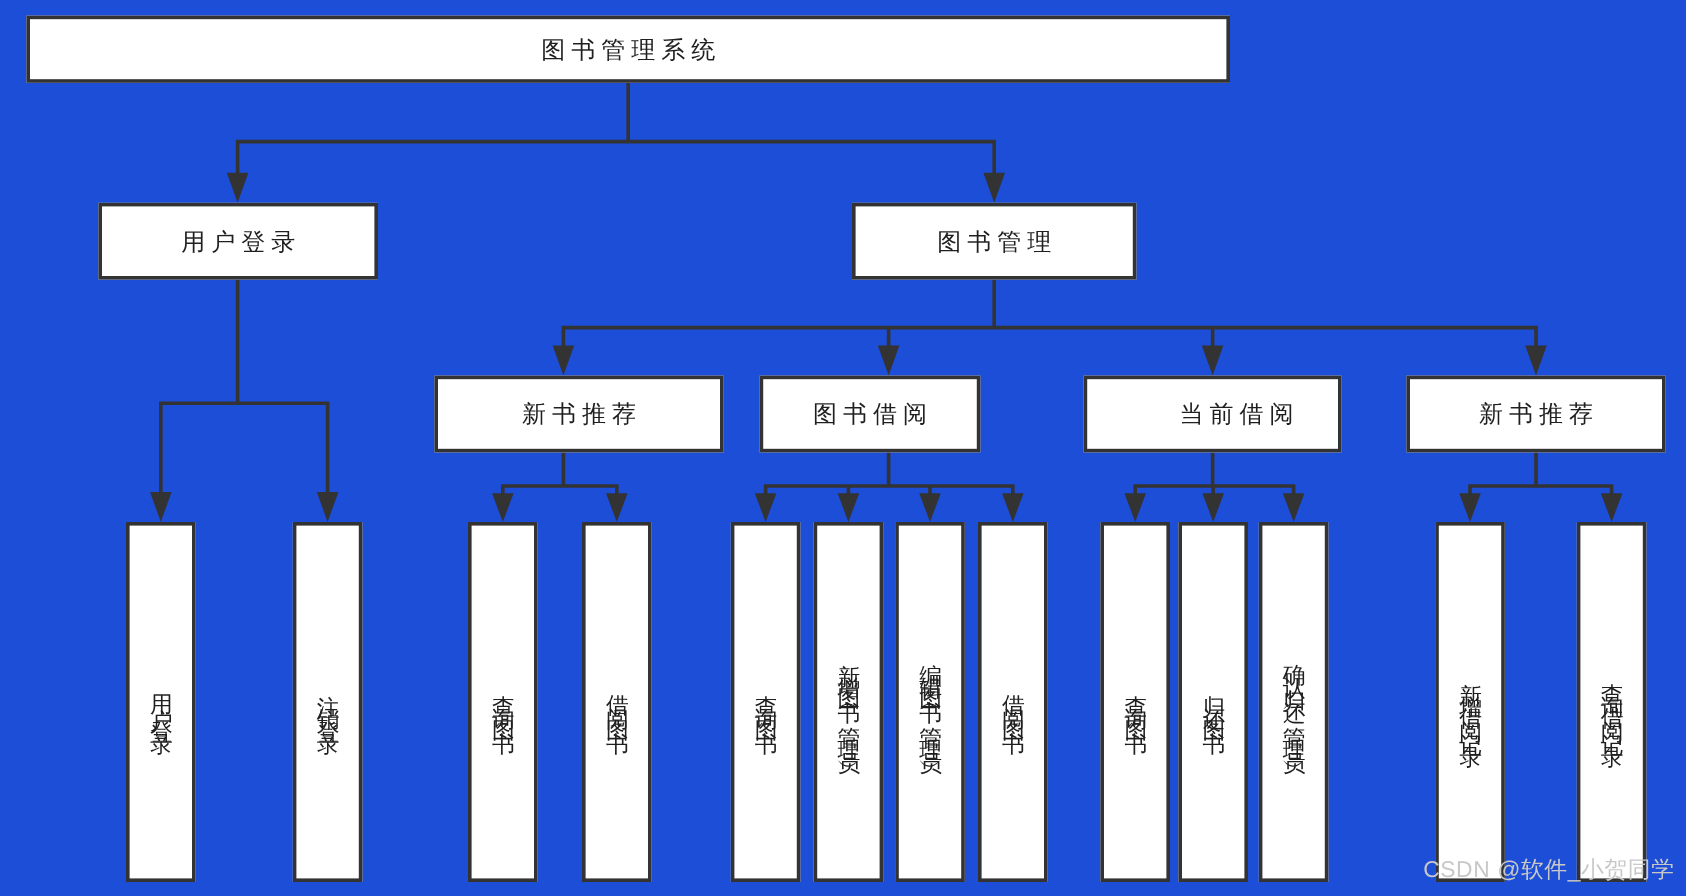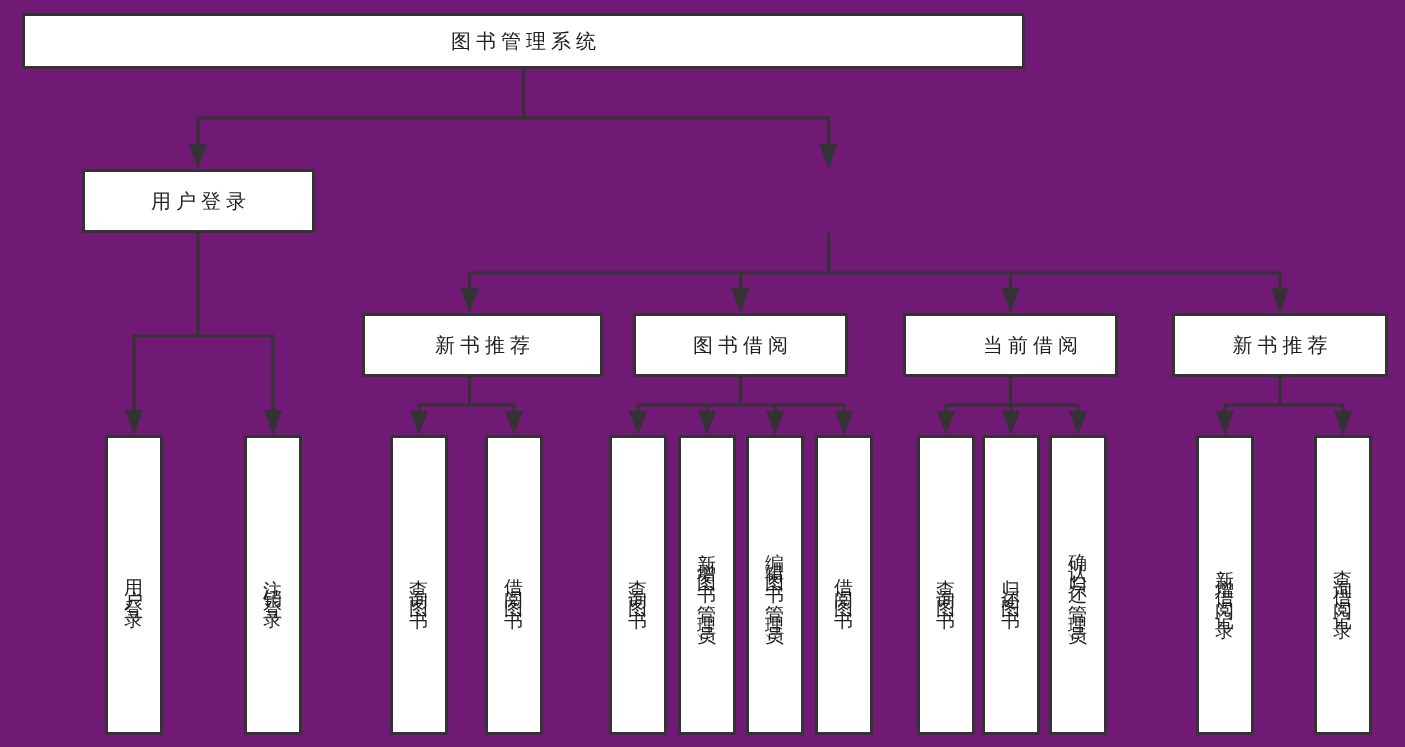--- a/index.html
+++ b/index.html
@@ -1,20 +1,20 @@
 <!DOCTYPE html>
 <html><head>
 <meta charset="utf-8">
 <style>
   html, body { margin: 0; padding: 0; background: #ffffff; }
   .canvas {
     position: relative;
     width: 1405px;
     height: 747px;
-    background: #701a75;
+    background: #1d4ed8;
     overflow: hidden;
     font-family: "Liberation Sans", sans-serif;
   }
   .connectors {
     position: absolute;
     left: 0; top: 0;
     width: 1405px; height: 747px;
     pointer-events: none;
   }
   .node {
@@ -118,25 +118,28 @@
     </g>
   </svg>
 
   <div class="node hnode root-node">
     <span>图书管理系统</span>
   </div>
 
   <div class="node hnode lvl2" style="left:82px; width:233px;">
     <span>用户登录</span>
   </div>
+  <div class="node hnode lvl2" style="left:710px; width:237px;">
+    <span>图书管理</span>
+  </div>
 
   <div class="node hnode lvl3" style="left:362px; width:241px;">
     <span>新书推荐</span>
   </div>
-  <div class="node hnode lvl3" style="left:633px; width:215px;">
+  <div class="node hnode lvl3" style="left:633px; width:184px;">
     <span>图书借阅</span>
   </div>
   <div class="node hnode lvl3" style="left:903px; width:215px;padding-left:40px;">
     <span>当前借阅</span>
   </div>
   <div class="node hnode lvl3" style="left:1172px; width:216px;">
     <span>新书推荐</span>
   </div>
 
   <div class="node leaf" style="left:105px;">
@@ -172,14 +175,15 @@
   <div class="node leaf" style="left:1049px;">
     <span class="vtext">确认归还（管理员）</span>
   </div>
   <div class="node leaf" style="left:1196px;">
     <span class="vtext">新增借阅记录</span>
   </div>
   <div class="node leaf" style="left:1314px;">
     <span class="vtext">查询借阅记录</span>
   </div>
 
+  <div class="watermark">CSDN @软件_小贺同学</div>
 
 </div>
 
 </body></html>

